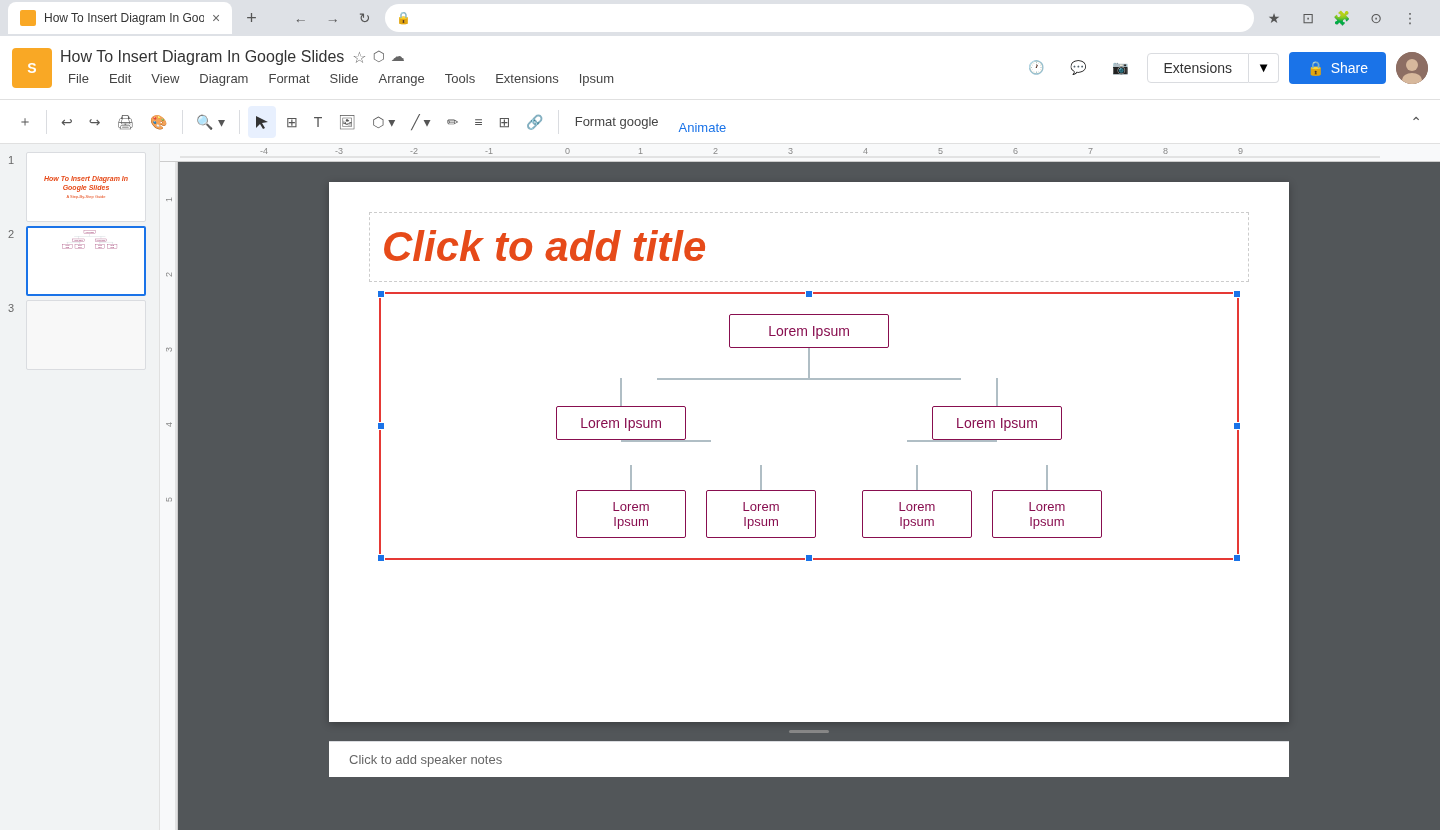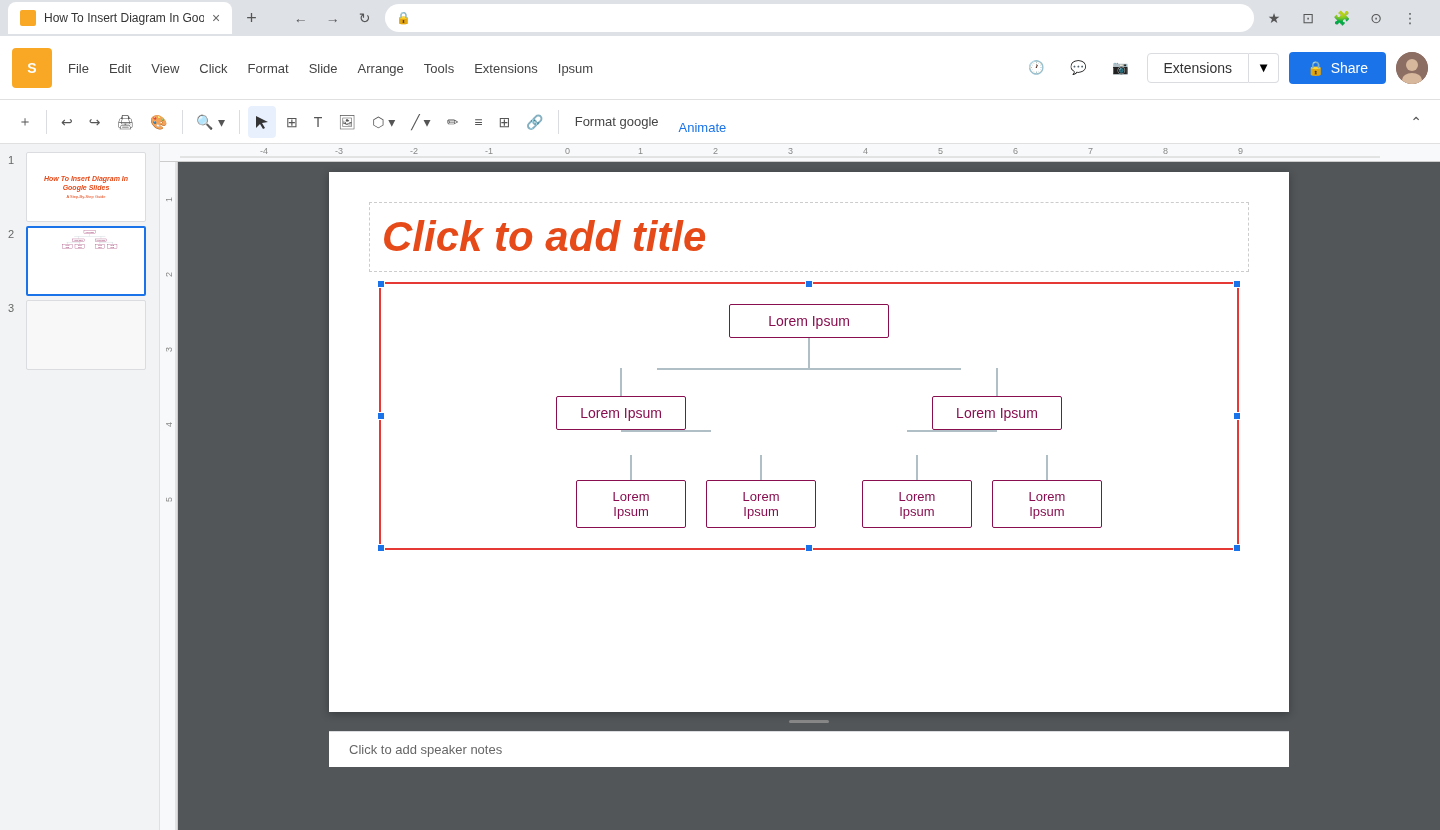--- a/index.html
+++ b/index.html
@@ -105,25 +105,33 @@
 </div>
 
 <div class="app-header">
   <div class="app-logo">
     <svg width="24" height="24" viewBox="0 0 24 24">
         <rect width="24" height="24" fill="#f9a825" rx="2"></rect>
         <text x="12" y="17" text-anchor="middle" fill="white" font-size="14" font-weight="bold">S</text>
       </svg>
   </div>
   <div class="app-title-section">
+    <div class="app-title">
+      <span style="cursor:pointer;">How To Insert Diagram In Google Slides</span>
+      <div class="app-title-icons">
+        <span style="cursor:pointer; font-size:16px; color:#666;">☆</span>
+        <span style="cursor:pointer; font-size:14px; color:#666;">⬡</span>
+        <span style="cursor:pointer; font-size:14px; color:#666;">☁</span>
+      </div>
+    </div>
     <div class="menu-bar">
       <span class="menu-item">File</span>
       <span class="menu-item">Edit</span>
       <span class="menu-item">View</span>
-      <span class="menu-item">Click</span>
+      <span class="menu-item">Diagram</span>
       <span class="menu-item">Format</span>
       <span class="menu-item">Slide</span>
       <span class="menu-item">Arrange</span>
       <span class="menu-item">Tools</span>
       <span class="menu-item">Extensions</span>
       <span class="menu-item">Ipsum</span>
     </div>
   </div>
   <div class="header-right">
     <button class="icon-btn" title="Version history">🕐</button>
@@ -278,21 +286,21 @@
         <svg width="18" height="700">
           <line x1="16" y1="0" x2="16" y2="700" stroke="#ccc" stroke-width="1"></line>
           <text x="12" y="40" font-size="9" fill="#888" transform="rotate(-90, 12, 40)">1</text>
           <text x="12" y="115" font-size="9" fill="#888" transform="rotate(-90, 12, 115)">2</text>
           <text x="12" y="190" font-size="9" fill="#888" transform="rotate(-90, 12, 190)">3</text>
           <text x="12" y="265" font-size="9" fill="#888" transform="rotate(-90, 12, 265)">4</text>
           <text x="12" y="340" font-size="9" fill="#888" transform="rotate(-90, 12, 340)">5</text>
         </svg>
       </div>
 
-      <div style="flex:1; overflow:auto; display:flex; justify-content:center; padding:10px 20px 0;">
+      <div style="flex:1; overflow:auto; display:flex; justify-content:center; padding:20px 20px 0;">
         <div style="display:flex; flex-direction:column; align-items:center;">
 
           <div class="slide-canvas">
 
             <div class="slide-title-area">
               <div style="border:1px dashed #ccc; padding:10px 12px; cursor:text;">
                 <span class="slide-title-text">Click to add title</span>
               </div>
             </div>
 

